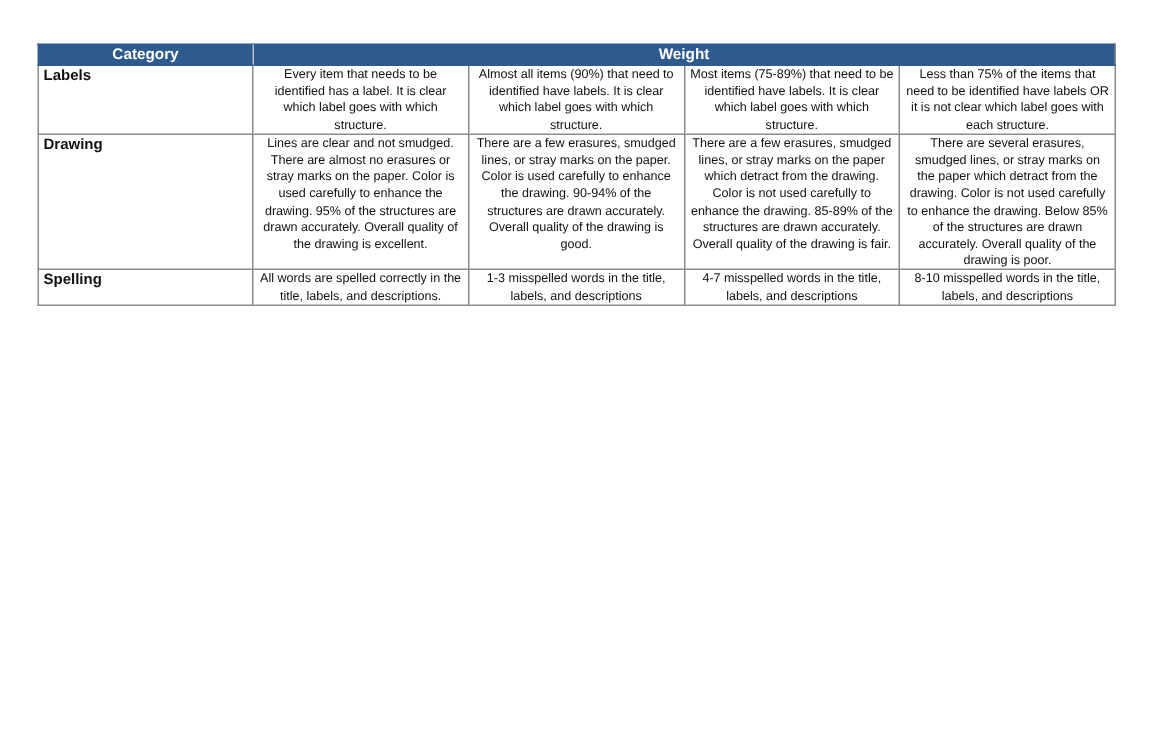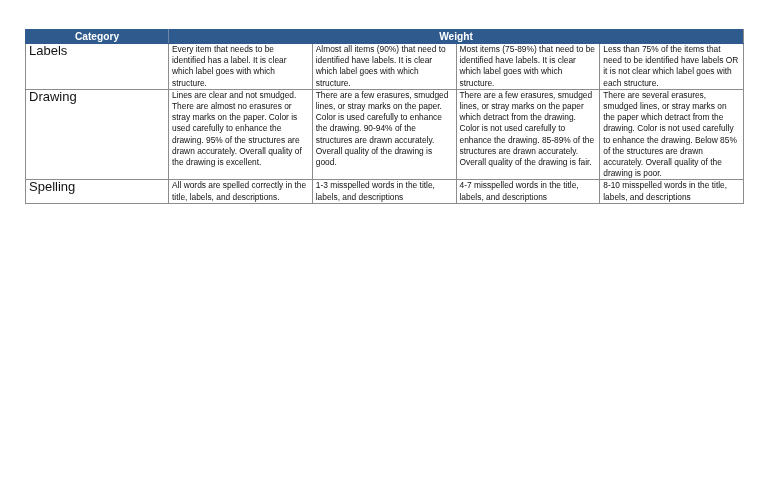--- a/index.html
+++ b/index.html
@@ -52,28 +52,29 @@
     }
     .rubric tr.band th:last-child { border-right-color: #8c8c8c; }
     .rubric tr.sub td {
       font-weight: bold;
       font-size: 9.6px;
       text-align: center;
       height: 12px;
       line-height: 12px;
     }
     .rubric td.cat {
-      font-weight: normal;
-      font-size: 13px;
+      font-weight: bold;
+      font-size: 10px;
       line-height: 12px;
       padding-top: 1px;
     }
     .rubric td.desc {
       padding-top: 0;
       padding-bottom: 0;
+      text-align: center;
     }
   </style>
 </head>
 <body>
 
 <div class="page">
   <table class="rubric">
     <colgroup>
       <col class="c-cat">
       <col class="c-w">

